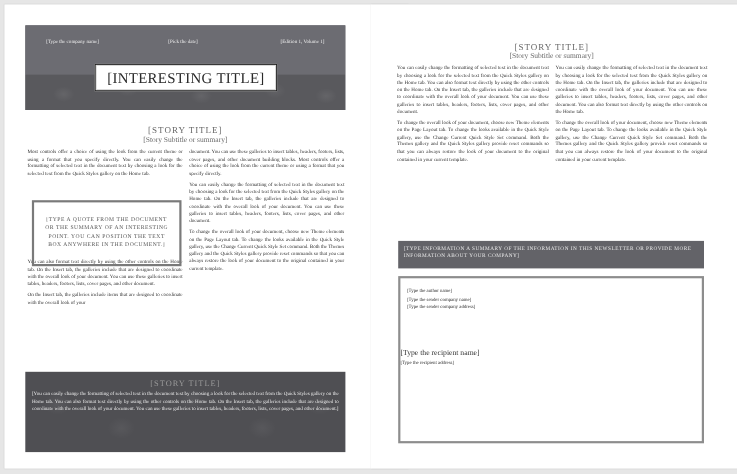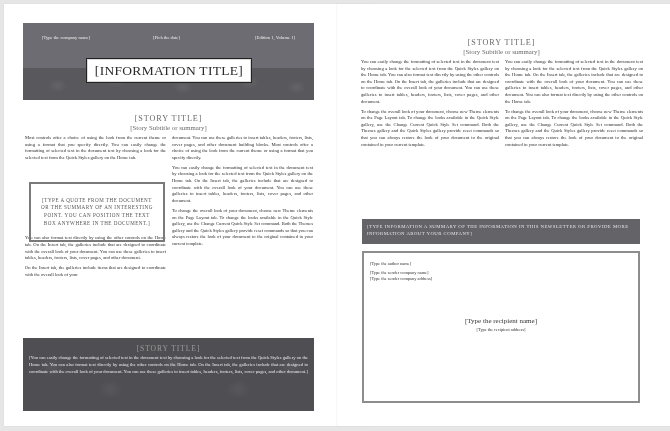--- a/index.html
+++ b/index.html
@@ -53,33 +53,33 @@
                      font-size:7.6px; letter-spacing:0.9px; color:#9a9a9a; }
   .bottom-band .bb { position:absolute; left:6px; right:6px; top:17px; font-size:4.6px;
                      line-height:6.9px; color:#eeeeee; text-align:justify; }
 
   .info-band { position:absolute; left:25px; top:215px; width:278px; height:25px; background:#636368; }
   .info-band span { position:absolute; left:5px; top:4px; right:5px; font-size:4.8px; line-height:7.2px;
                     letter-spacing:0.45px; color:#e8e8e8; }
   .address-box { position:absolute; left:25px; top:247px; width:278px; height:152px;
                  border:2px solid #8d8d8d; box-sizing:border-box; }
   .addr { position:absolute; left:6px; font-size:4.4px; color:#333; }
-  .recipient { position:absolute; left:0; width:100%; text-align:center; }
+  .recipient { position:absolute; left:0; width:100%; }
 </style>
 </head>
 <body>
 
 <div class="page" id="page1">
   <div class="masthead">
     <div class="top"></div>
     <div class="pattern"></div>
     <span class="meta company">[Type the company name]</span>
     <span class="meta date">[Pick the date]</span>
     <span class="meta edition">[Edition 1, Volume 1]</span>
-    <div class="title-box">[INFORMATION TITLE]</div>
+    <div class="title-box">[INTERESTING TITLE]</div>
   </div>
 
   <div class="story-title" style="left:19px;width:291px;top:110px;">[STORY TITLE]</div>
   <div class="story-sub" style="left:19px;width:291px;top:120px;">[Story Subtitle or summary]</div>
 
   <div class="col" style="left:21px;top:131px;width:141px;">
     <p>Most controls offer a choice of using the look from the current theme or using a format that you specify directly. You can easily change the formatting of selected text in the document text by choosing a look for the selected text from the Quick Styles gallery on the Home tab.</p>
     <p style="margin-top:74px;">You can also format text directly by using the other controls on the Home tab. On the Insert tab, the galleries include that are designed to coordinate with the overall look of your document. You can use these galleries to insert tables, headers, footers, lists, cover pages, and other document.</p>
     <p>On the Insert tab, the galleries include items that are designed to coordinate with the overall look of your</p>
   </div>

